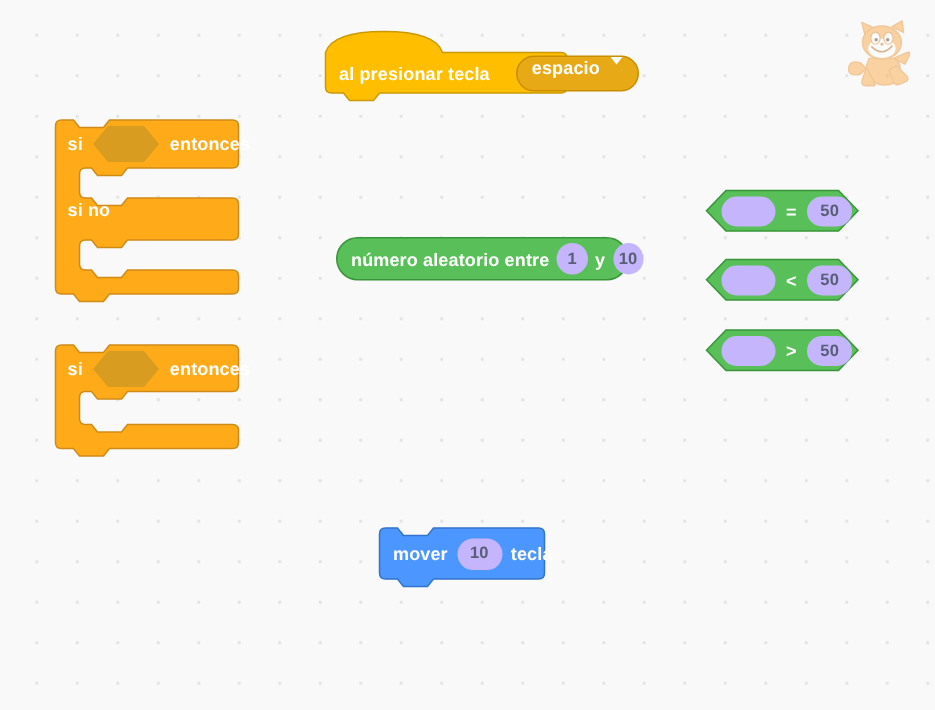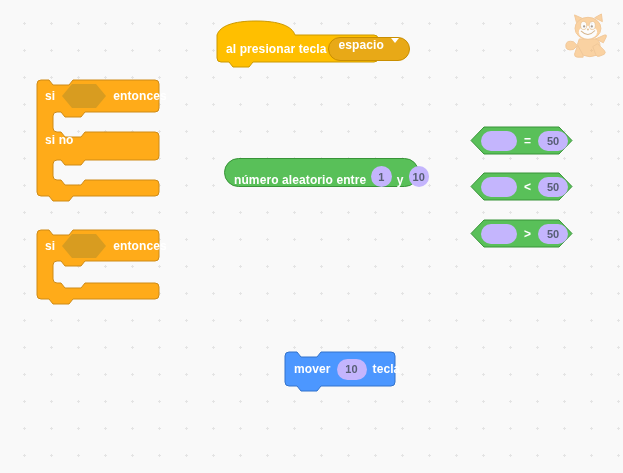--- a/index.html
+++ b/index.html
@@ -37,21 +37,21 @@
 </style>
 </head>
 <body>
 
 <div style="position:absolute;inset:0;">
 
   <div class="blk" style="left:217px;top:21px;width:161px;height:47px;">
     <svg width="161" height="47" viewBox="0 0 161 47">
       <path d="M 0,14 C 3,5 16,0 39,0 C 62,0 75,5 78,14 L 157,14 Q 161,14 161,18 V 37 Q 161,41 157,41 L 36,41 L 32,46 L 16,46 L 12,41 L 4,41 Q 0,41 0,37 Z" fill="#FFBF00" stroke="#CC9900" stroke-width="1"></path>
     </svg>
-    <div class="row" style="left:0;top:14px;height:27px;width:161px;padding:0 6px 0 9px;gap:1px;">
+    <div class="row" style="left:0;top:14px;height:27px;width:161px;padding:0 6px 0 9px;gap:17px;">
       <span>al presionar tecla</span>
       <span class="dd">
         <span>espacio</span>
         <span class="caret"></span>
       </span>
     </div>
   </div>
 
   <div class="blk" style="left:37px;top:80px;width:122px;height:123px;">
     <svg width="122" height="123" viewBox="0 0 122 123">
@@ -87,21 +87,21 @@
         <path d="M 10,0 H 34 L 44,12 L 34,24 H 10 L 0,12 Z" fill="#D89C20"></path>
       </svg>
       <span>entonces</span>
     </div>
   </div>
 
   <div class="blk" style="left:224px;top:158px;width:195px;height:29px;">
     <svg width="195" height="29" viewBox="0 0 195 29">
       <rect x="0.5" y="0.5" width="194" height="28" rx="14" fill="#59C059" stroke="#389438" stroke-width="1"></rect>
     </svg>
-    <div class="row" style="left:0;top:0;height:29px;width:195px;padding:0 4px 0 10px;gap:5px;align-items:flex-end;">
+    <div class="row" style="left:0;top:0;height:29px;width:195px;padding:0 4px 0 10px;gap:5px;">
       <span>número aleatorio entre</span>
       <span class="oval" style="width:28px;">
         <span>1</span>
       </span>
       <span>y</span>
       <span class="oval" style="width:28px;">
         <span>10</span>
       </span>
     </div>
   </div>
@@ -138,21 +138,21 @@
     </svg>
     <div class="row" style="left:0;top:0;height:27px;width:101px;padding:0 0 0 10px;gap:7px;">
       <span class="oval" style="width:36px;height:20px;"></span>
       <span class="op">&gt;</span>
       <span class="oval" style="width:30px;height:20px;">
         <span>50</span>
       </span>
     </div>
   </div>
 
-  <div class="blk" style="left:253px;top:352px;width:122px;height:40px;margin-left:32px;">
+  <div class="blk" style="left:253px;top:352px;width:122px;height:40px;">
     <svg width="110" height="40" viewBox="0 0 110 40">
       <path d="M 0,4 Q 0,0 4,0 L 12,0 L 16,5 L 32,5 L 36,0 L 106,0 Q 110,0 110,4
                V 30 Q 110,34 106,34 L 36,34 L 32,39 L 16,39 L 12,34 L 4,34 Q 0,34 0,30 Z" fill="#4C97FF" stroke="#3373CC" stroke-width="1"></path>
     </svg>
     <div class="row" style="left:0;top:0;height:34px;width:110px;padding:0 4px 0 9px;gap:6px;">
       <span>mover</span>
       <span class="oval" style="width:30px;">
         <span>10</span>
       </span>
       <span>tecla</span>

